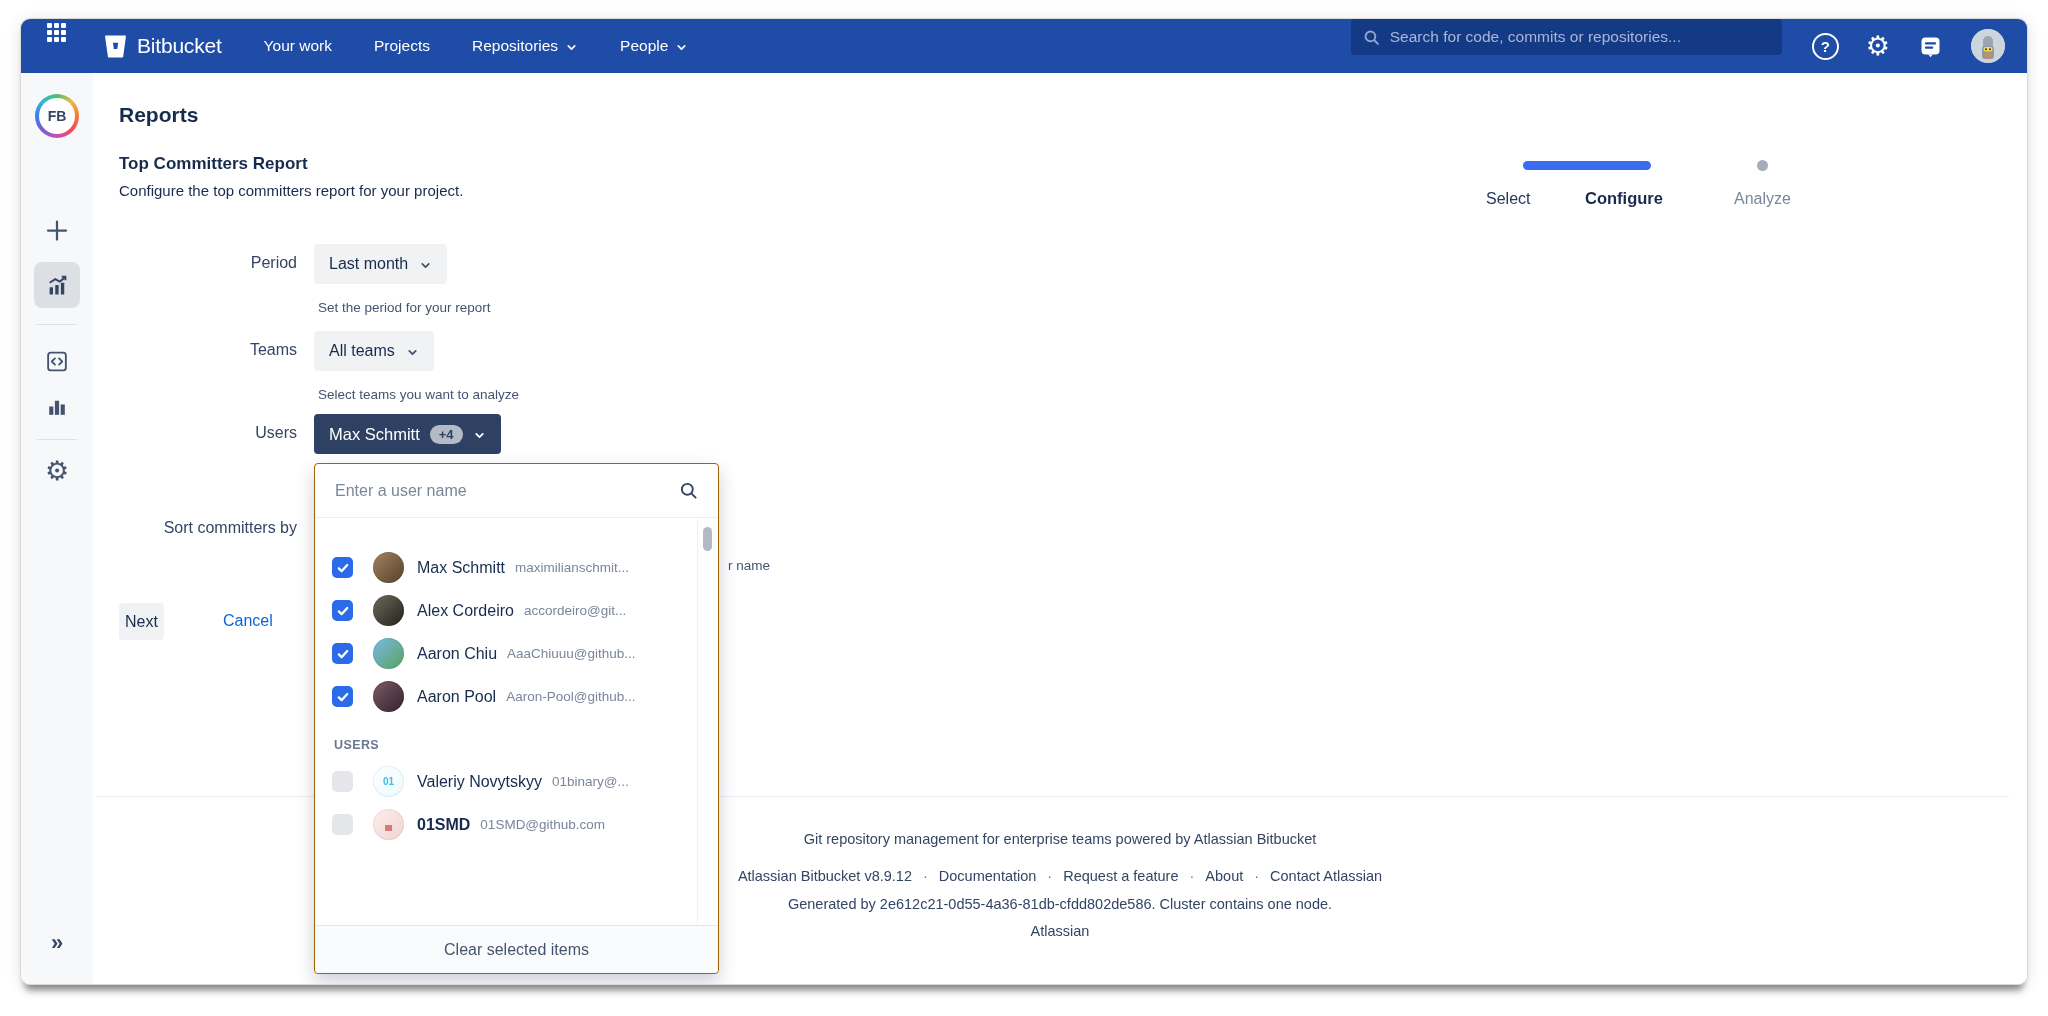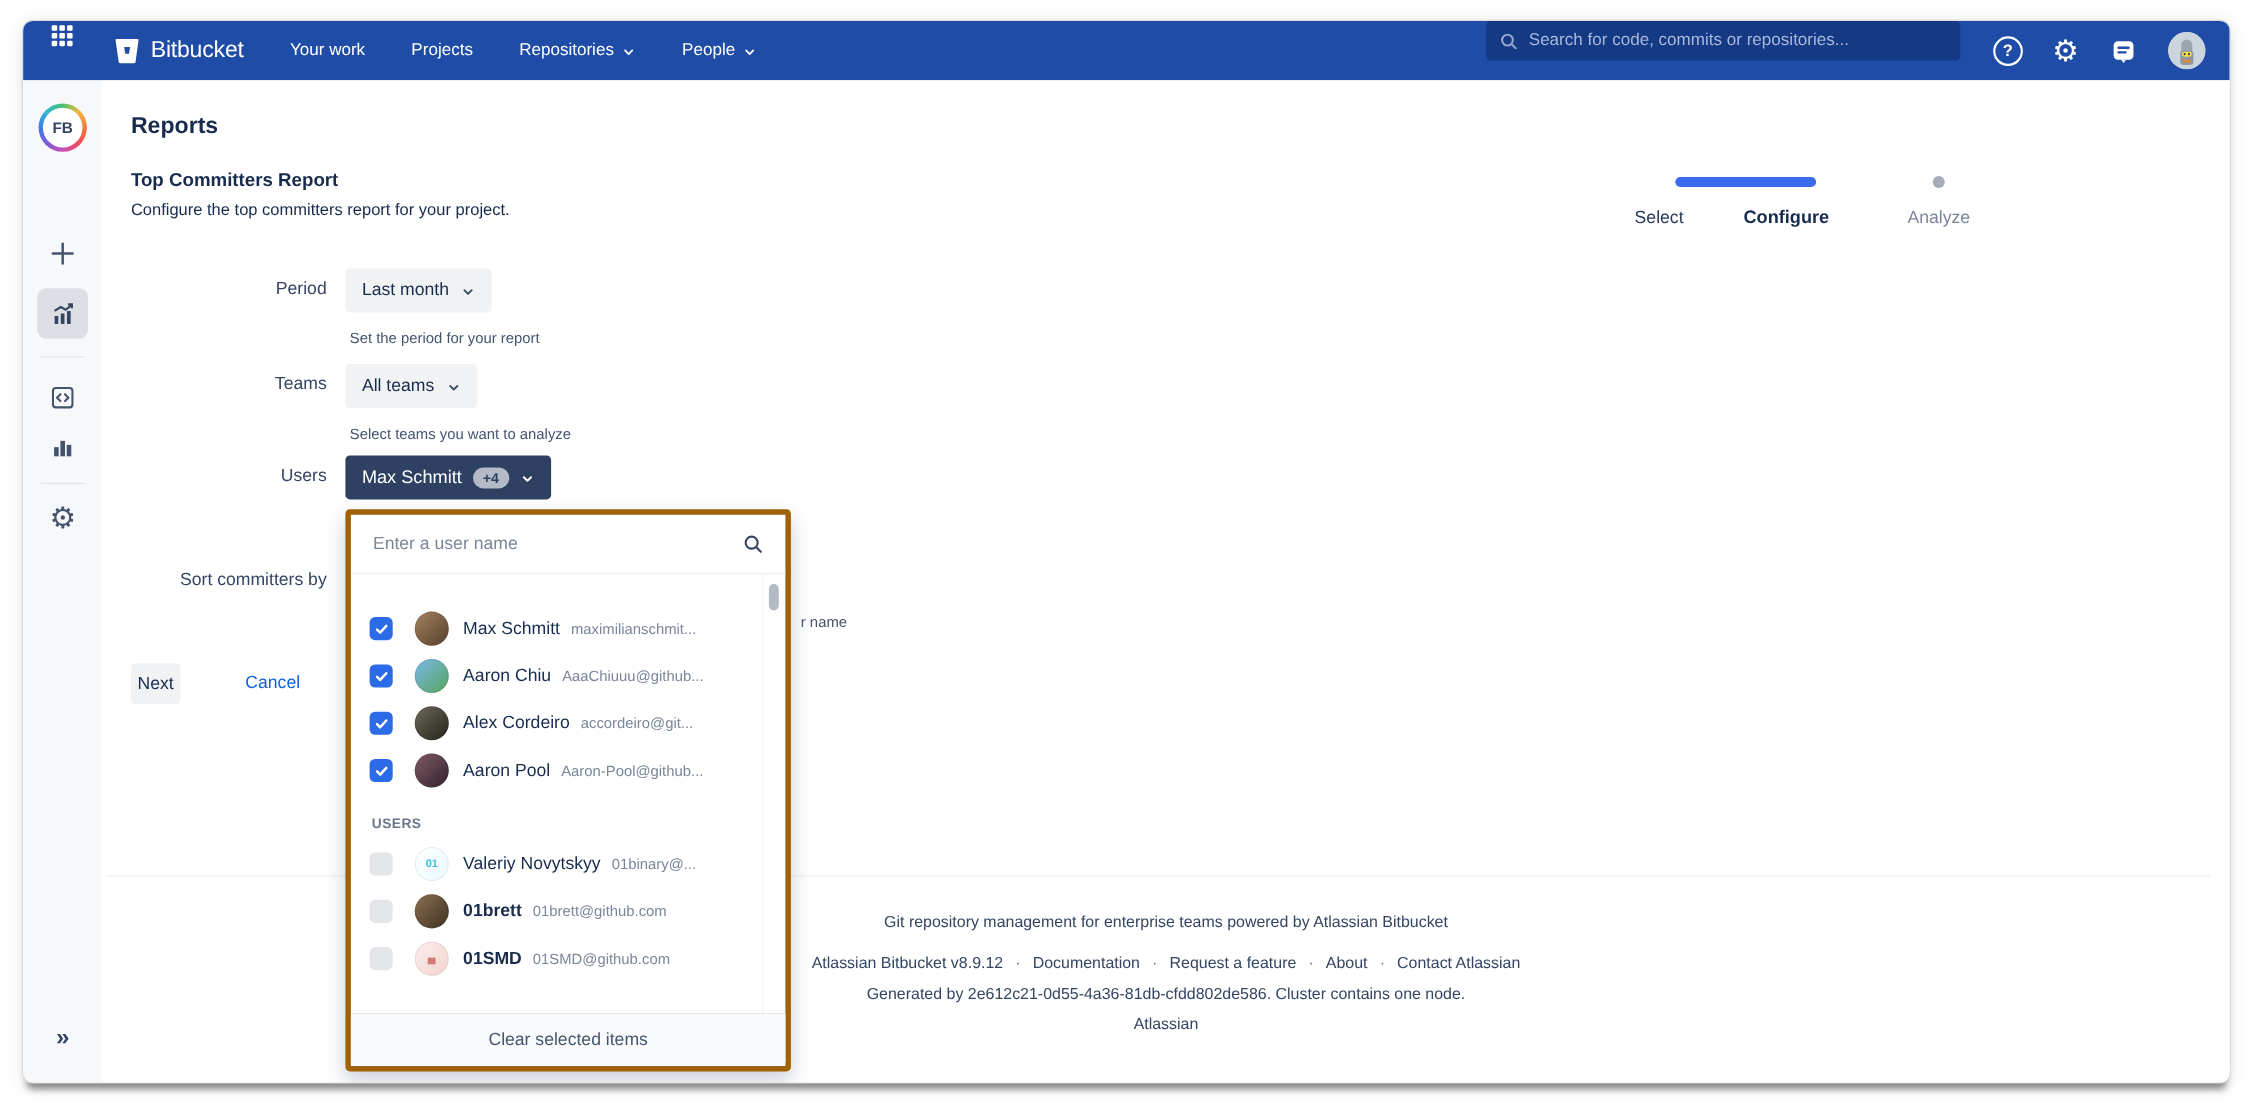--- a/index.html
+++ b/index.html
@@ -77,21 +77,21 @@
   .cancel-link { position:absolute; left:130px; top:539px; font-size:16px; color:var(--c_link,#0d62d9); text-decoration:none; cursor:pointer; }
 
   
   .foot-div { position:absolute; top:723px; left:4px; right:18px; height:1px; background:#e9ebee; }
   .foot-line { position:absolute; left:0; right:0; text-align:center; font-size:14.5px; color:#344563; }
   .flink { color:#344563; text-decoration:none; cursor:pointer; }
   .fsep { color:#6b778c; margin:0 11px; }
 
   
   .dd { position:absolute; left:221px; top:390px; width:405px; height:511px; background:#fff; border-radius:4px;
-        border:5px solid #a16207; box-shadow:0 8px 18px rgba(23,43,77,.22); z-index:20; }
+        border:1px solid #a16207; box-shadow:0 8px 18px rgba(23,43,77,.22); z-index:20; }
   .dd-search { position:absolute; top:0; left:0; right:0; height:54px; display:flex; align-items:center;
                padding:0 20px; gap:10px; border-bottom:1px solid #eceef0; }
   .dd-search input { border:none; outline:none; flex:1; font-size:16px; color:#344563;
                      font-family:"Liberation Sans",sans-serif; }
   .dd-search input::placeholder { color:#7a869a; opacity:1; }
   .dd-search svg { color:#344563; flex:none; }
   .dd-list { position:absolute; top:55px; left:0; right:0; bottom:48px; overflow:hidden; padding-top:27px; }
   .dd-track { position:absolute; right:20px; top:55px; bottom:48px; width:1px; background:#f0f1f3; }
   .dd-thumb { position:absolute; right:6px; top:63px; width:9px; height:24px; border-radius:5px; background:#b3bac5; }
   .dd-row { height:43px; display:flex; align-items:center; padding-left:17px; cursor:pointer; }
@@ -308,34 +308,34 @@
                 <span class="uemail">maximilianschmit...</span>
               </div>
 
 
               <div class="dd-row">
                 <span class="cbx checked">
                   <svg width="14" height="14" viewBox="0 0 16 16">
                     <path d="M3.2 8.4l3.2 3.2 6.4-7" fill="none" stroke="#fff" stroke-width="2.6" stroke-linecap="round" stroke-linejoin="round"></path>
                   </svg>
                 </span>
-                <span class="avatar" style="background: linear-gradient(135deg, rgb(121, 185, 234), rgb(88, 163, 92));"></span>
-                <span class="uname">Aaron Chiu</span>
-                <span class="uemail">AaaChiuuu@github...</span>
+                <span class="avatar" style="background: linear-gradient(135deg, rgb(110, 106, 90), rgb(35, 34, 28));"></span>
+                <span class="uname">Alex Cordeiro</span>
+                <span class="uemail">accordeiro@git...</span>
               </div>
 
               <div class="dd-row">
                 <span class="cbx checked">
                   <svg width="14" height="14" viewBox="0 0 16 16">
                     <path d="M3.2 8.4l3.2 3.2 6.4-7" fill="none" stroke="#fff" stroke-width="2.6" stroke-linecap="round" stroke-linejoin="round"></path>
                   </svg>
                 </span>
-                <span class="avatar" style="background: linear-gradient(135deg, rgb(110, 106, 90), rgb(35, 34, 28));"></span>
-                <span class="uname">Alex Cordeiro</span>
-                <span class="uemail">accordeiro@git...</span>
+                <span class="avatar" style="background: linear-gradient(135deg, rgb(121, 185, 234), rgb(88, 163, 92));"></span>
+                <span class="uname">Aaron Chiu</span>
+                <span class="uemail">AaaChiuuu@github...</span>
               </div>
 
               <div class="dd-row">
                 <span class="cbx checked">
                   <svg width="14" height="14" viewBox="0 0 16 16">
                     <path d="M3.2 8.4l3.2 3.2 6.4-7" fill="none" stroke="#fff" stroke-width="2.6" stroke-linecap="round" stroke-linejoin="round"></path>
                   </svg>
                 </span>
                 <span class="avatar" style="background: linear-gradient(135deg, rgb(125, 90, 100), rgb(51, 34, 46));"></span>
                 <span class="uname">Aaron Pool</span>
@@ -347,28 +347,20 @@
 
               <div class="dd-row">
                 <span class="cbx unchecked">
                   
                 </span>
                 <span class="avatar" style="background: linear-gradient(135deg, rgb(255, 255, 255), rgb(234, 250, 255)); color: rgb(63, 189, 232);">01</span>
                 <span class="uname">Valeriy Novytskyy</span>
                 <span class="uemail">01binary@...</span>
               </div>
 
-              <div class="dd-row">
-                <span class="cbx unchecked">
-                  
-                </span>
-                <span class="avatar" style="background: linear-gradient(135deg, rgb(138, 112, 85), rgb(64, 49, 31));"></span>
-                <span class="uname bold">01brett</span>
-                <span class="uemail">01brett@github.com</span>
-              </div>
 
               <div class="dd-row">
                 <span class="cbx unchecked">
                   
                 </span>
                 <span class="avatar" style="background: linear-gradient(135deg, rgb(251, 238, 237), rgb(243, 212, 209)); color: rgb(211, 124, 118);">▄</span>
                 <span class="uname bold">01SMD</span>
                 <span class="uemail">01SMD@github.com</span>
               </div>
             </div>

